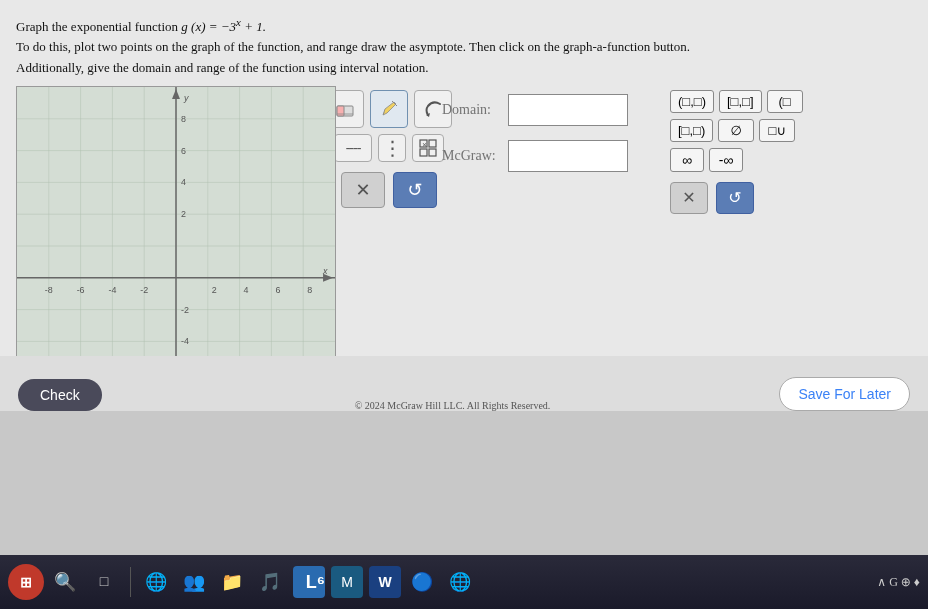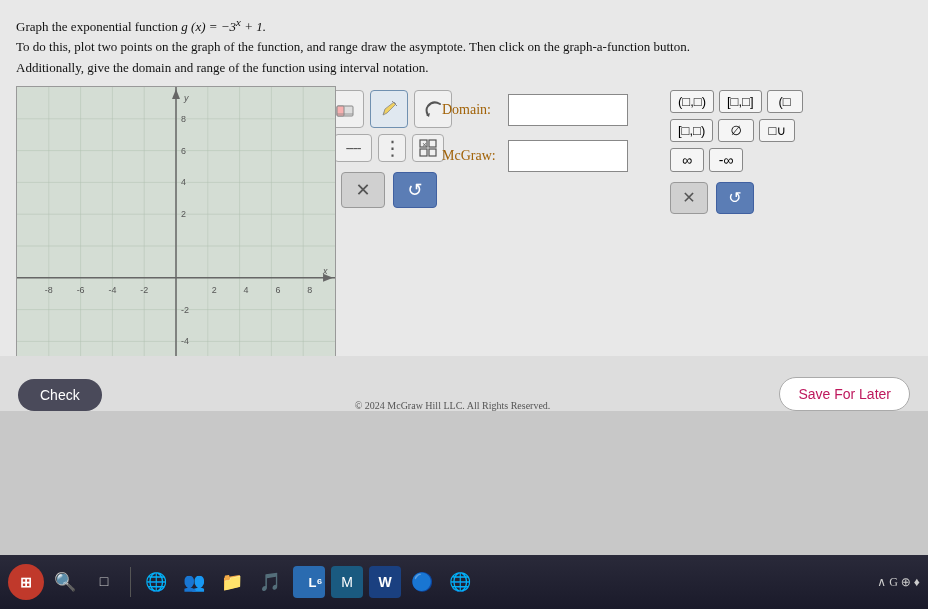--- a/index.html
+++ b/index.html
@@ -178,21 +178,21 @@
 
     .dr-row {
       display: flex;
       flex-direction: row;
       align-items: center;
       gap: 6px;
     }
 
     .dr-label {
       font-size: 14px;
-      color: #a16207;
+      color: #737373;
       min-width: 60px;
     }
 
     .dr-input {
       width: 120px;
       height: 32px;
       border: 1px solid #888;
       background: white;
       padding: 2px 6px;
       font-size: 14px;
@@ -293,21 +293,21 @@
       color: white;
       border: none;
       border-radius: 20px;
       padding: 8px 22px;
       font-size: 14px;
       cursor: pointer;
     }
 
     .save-later-btn {
       background: white;
-      color: #be185d;
+      color: #3b82f6;
       border: 1px solid #aaa;
       border-radius: 20px;
       padding: 8px 18px;
       font-size: 14px;
       cursor: pointer;
     }
 
     .copyright {
       font-size: 10px;
       color: #555;
@@ -574,21 +574,21 @@
   </div>
   <div class="taskbar-icon">
     <span>👥</span>
   </div>
   <div class="taskbar-icon">
     <span>📁</span>
   </div>
   <div class="taskbar-icon">
     <span>🎵</span>
   </div>
-  <div class="taskbar-icon" style="background:#2a6bb0; border-radius:4px; color:white; font-size:13px; font-weight:bold; font-family: Arial; padding-left: 13px;">
+  <div class="taskbar-icon" style="background:#2a6bb0; border-radius:4px; color:white; font-size:18px; font-weight:bold; font-family: Arial; padding-left: 13px;">
     <span>L⁶</span>
   </div>
   <div class="taskbar-icon" style="background:#1a5a80; border-radius:4px; color:white; font-size:14px; font-family: Arial;">
     <span>M</span>
   </div>
   <div class="taskbar-icon" style="background:#1a4080; border-radius:4px; color:white; font-size:14px; font-family:Arial; font-weight:bold;">
     <span>W</span>
   </div>
   <div class="taskbar-icon">
     <span>🔵</span>

